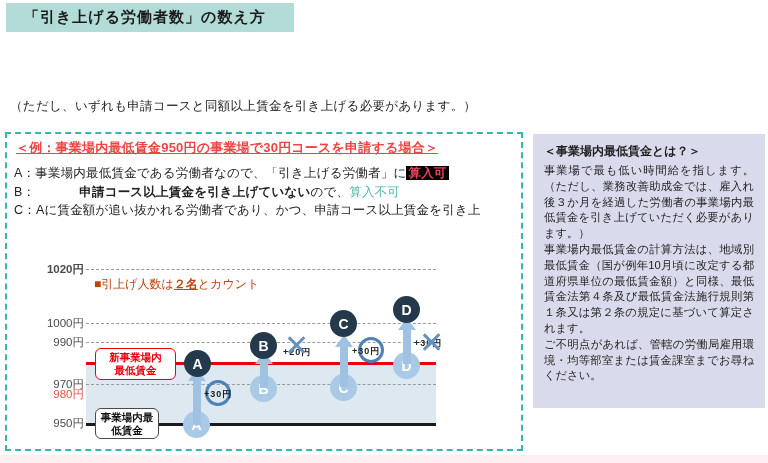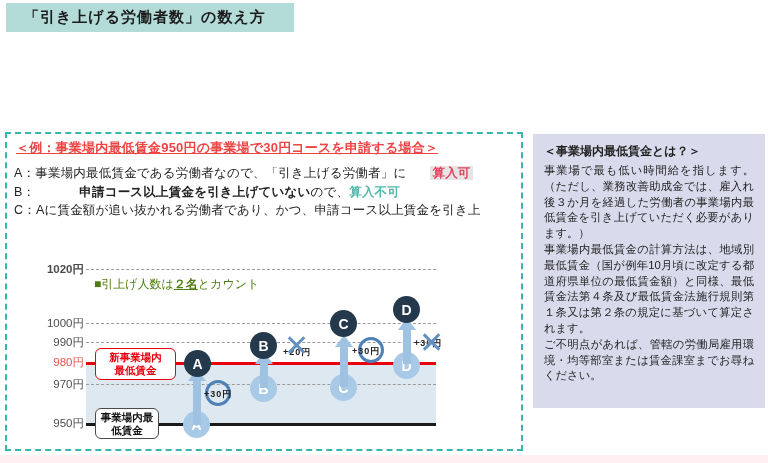--- a/index.html
+++ b/index.html
@@ -16,32 +16,32 @@
   .intro-line { position:absolute; left:10px; font-size:12.5px; color:#222; white-space:nowrap; letter-spacing:0.3px; }
   .intro-line .tri { font-size:10px; margin-right:4px; color:#111; }
 
   
   .example-box { position:absolute; left:5px; top:132px; width:518px; height:319px;
     border:2px dashed #38b6ae; background:#ffffff; }
   .ex-heading { position:absolute; left:16px; top:139px; font-size:13px; font-weight:bold;
     color:#ef4444; text-decoration:underline; white-space:nowrap; letter-spacing:0.2px; }
   .ex-line { position:absolute; left:14px; font-size:12.5px; color:#222; white-space:nowrap; letter-spacing:0.2px; }
   .ex-line b { font-weight:bold;padding-left:44px; }
-  .badge-ok { background:#e5e5e5; color:#e8415e; font-weight:bold; padding:0 2px;margin-left:24px; }
-  .badge-ng { color:#53b8ab; font-weight:bold; }
+  .badge-ok { background:#000000; color:#e8415e; font-weight:bold; padding:0 2px; }
+  .badge-ng { color:#53b8ab; font-weight:normal; }
 
   
   .dashline { position:absolute; left:86px; width:350px; height:0; border-top:1.5px dashed #9b9b9b; }
   .solidline { position:absolute; left:86px; width:350px; }
   .redline { top:362px; height:3px; background:#e8000d; }
   .blackline { top:423px; height:3px; background:#1a1a1a; }
   .shade { position:absolute; left:86px; top:365px; width:350px; height:58px; background:#dde8f1; }
   .axis-label { position:absolute; left:34px; width:50px; text-align:right; font-size:11.5px; color:#4b4b4b; white-space:nowrap; }
-  .axis-label.red { color:#e4574a; }
-  .chart-note { position:absolute; left:94px; top:276px; font-size:12px; color:#4d7c0f; white-space:nowrap; }
+  .axis-label.red { color:#e4574a;margin-top:32px; }
+  .chart-note { position:absolute; left:94px; top:276px; font-size:12px; color:#c2410c; white-space:nowrap; }
   .chart-note u { font-weight:bold; }
   .minwage-box { position:absolute; background:#fff; border-radius:6px; text-align:center;
     font-weight:bold; display:flex; flex-direction:column; justify-content:center; line-height:1.2; }
   .minwage-box.new { left:95px; top:348px; width:81px; height:32px; border:1.5px solid #e8000d; color:#e8000d; font-size:10.5px; }
   .minwage-box.old { left:95px; top:408px; width:64px; height:31px; border:1.5px solid #4a4a4a; color:#111; font-size:10.5px; }
   .marker { position:absolute; width:27px; height:27px; border-radius:50%; display:flex;
     align-items:center; justify-content:center; color:#fff; font-weight:bold; font-size:14px; }
   .marker.dark { background:#24394b; z-index:6; }
   .marker.light { background:#a9cae7; z-index:3; }
   .arrow-shaft { position:absolute; width:8px; background:#9fc2e2; z-index:4; }
@@ -61,20 +61,21 @@
 </style>
 </head>
 <body>
 
 <div class="page">
 
   <div class="title-bar">
     <span>「引き上げる労働者数」の数え方</span>
   </div>
 
+  <div class="intro-line" style="top:98px;">（ただし、いずれも申請コースと同額以上賃金を引き上げる必要があります。）</div>
 
   <div class="example-box"></div>
   <div class="ex-heading">＜例：事業場内最低賃金950円の事業場で30円コースを申請する場合＞</div>
 
   <div class="ex-line" style="top:165px;">
     <span>A：事業場内最低賃金である労働者なので、「引き上げる労働者」に</span><span class="badge-ok">算入可</span>
   </div>
   <div class="ex-line" style="top:184px;">
     <span>B：</span><b>申請コース以上賃金を引き上げていない</b><span>ので、</span><span class="badge-ng">算入不可</span>
   </div>

